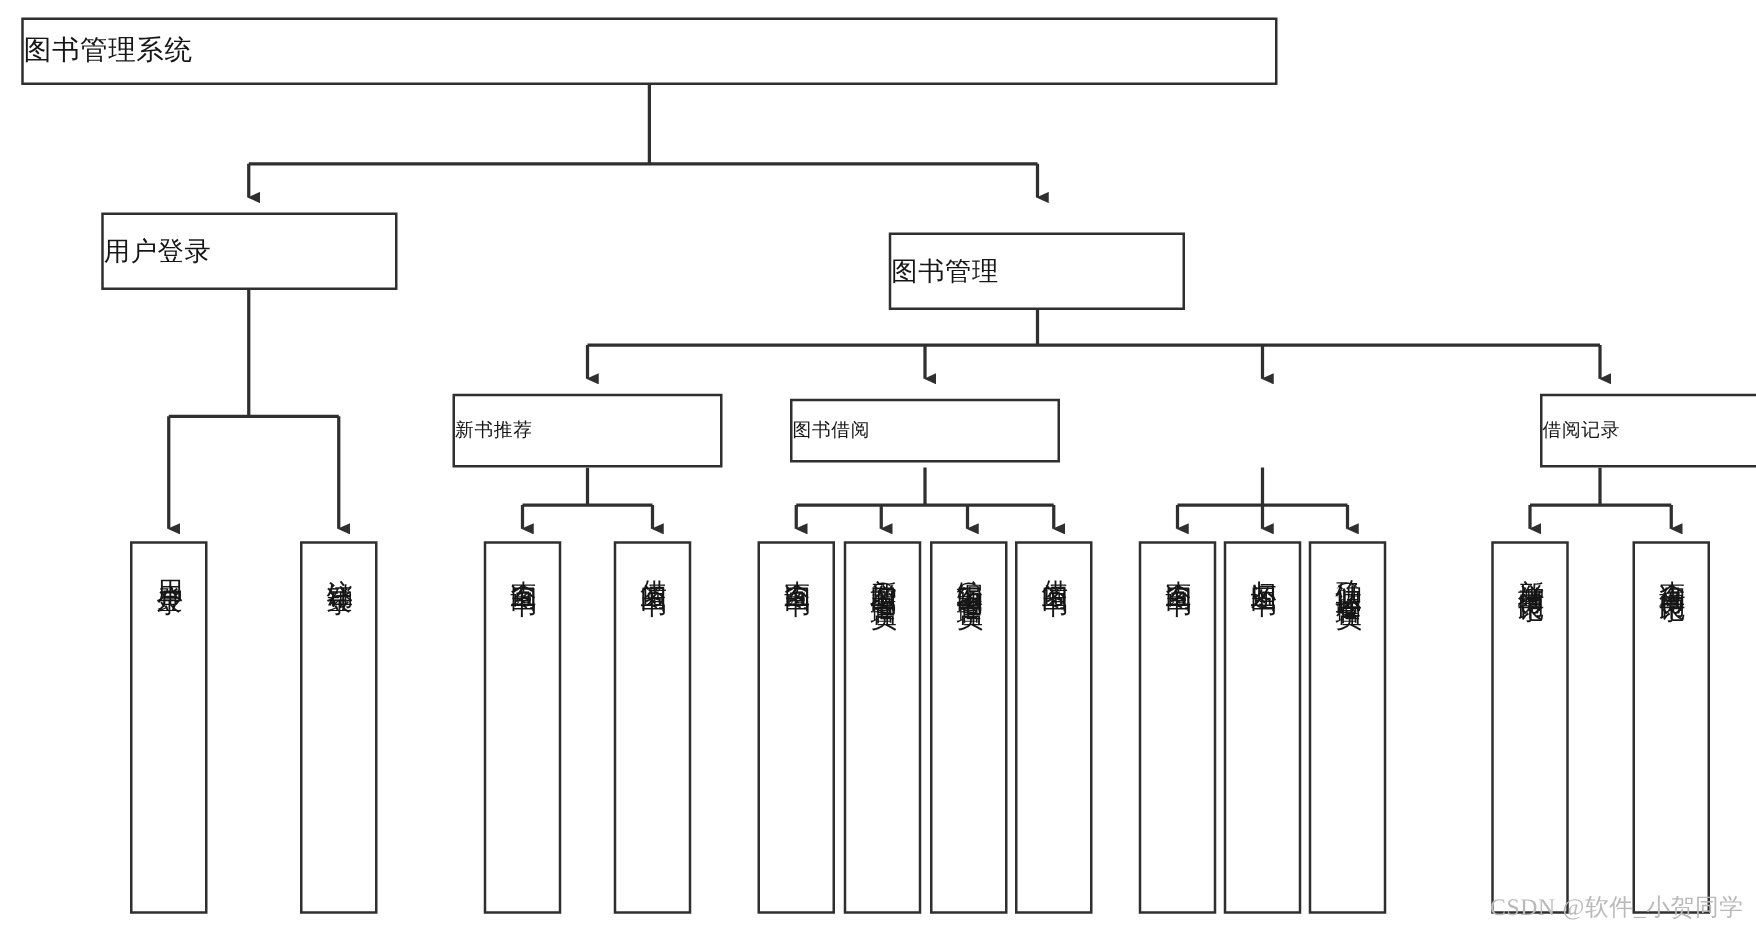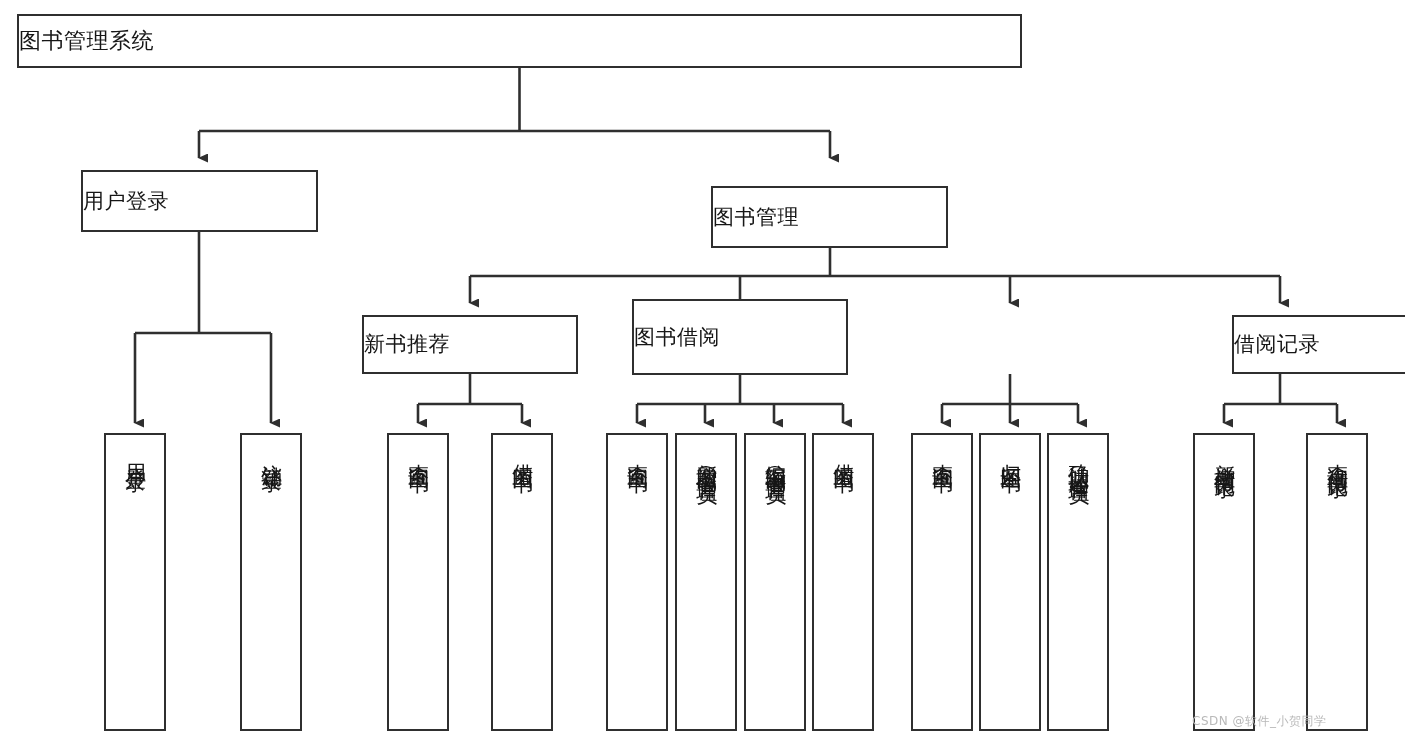--- a/index.html
+++ b/index.html
@@ -35,21 +35,21 @@
   .node.level0{ border-width:2.5px; }
   .node-label{
     font-size:21px;
     line-height:1.15;
     letter-spacing:0.5px;
     white-space:nowrap;
     color:#161616;
   }
   .node.level0 .node-label{ font-size:22px; }
   .node.level1 .node-label{ font-size:21px; }
-  .node.level2 .node-label{ font-size:21px; }
+  .node.level2 .node-label{ font-size:15px; }
 
   
   .node.leaf{
     border-width:2.5px;
     align-items:flex-start;
     justify-content:center;
     padding-top:12px;
   }
   .node.leaf .node-label{
     writing-mode:vertical-rl;
@@ -57,25 +57,26 @@
     font-size:21px;
     line-height:1.32;
     letter-spacing:3px;
     white-space:normal;
     text-align:left;
     height:auto;
     max-height:100%;
   }
   .watermark{
     position:absolute;
-    font-size:12px;
+    font-size:19px;
     color:#b9b9b9;
     white-space:nowrap;
     letter-spacing:0.5px;
     pointer-events:none;
+    font-family:Liberation Serif, serif;
   }
 </style>
 </head>
 <body>
 
 <div id="canvas">
 
   <svg class="diagram-svg" viewBox="0 0 1405 747">
     <defs>
       <marker id="arrow" markerWidth="9" markerHeight="10" refX="4.5" refY="9" orient="auto" markerUnits="userSpaceOnUse">
@@ -138,21 +139,21 @@
   </div>
 
   <div class="node level1" style="left:711px; top:170px; width:237px; height:62px;margin-top:16px;">
     <span class="node-label">图书管理</span>
   </div>
 
   <div class="node level2" style="left:362px; top:315px; width:216px; height:59px;">
     <span class="node-label">新书推荐</span>
   </div>
 
-  <div class="node level2" style="left:632px; top:299px; width:216px; height:76px;">
+  <div class="node level2" style="left:632px; top:319px; width:216px; height:51px;">
     <span class="node-label">图书借阅</span>
   </div>
 
 
   <div class="node level2" style="left:1232px; top:315px; width:216px; height:59px;">
     <span class="node-label">借阅记录</span>
   </div>
 
   <div class="node leaf" style="left:104px; top:433px; width:62px; height:298px;">
     <span class="node-label">用户登录</span>

